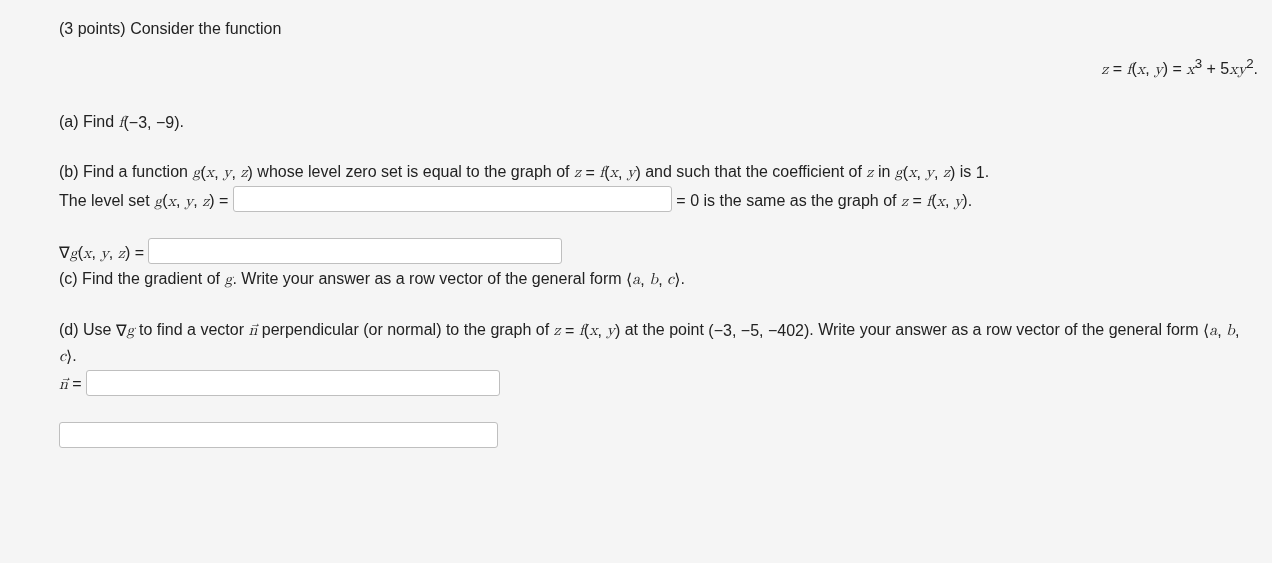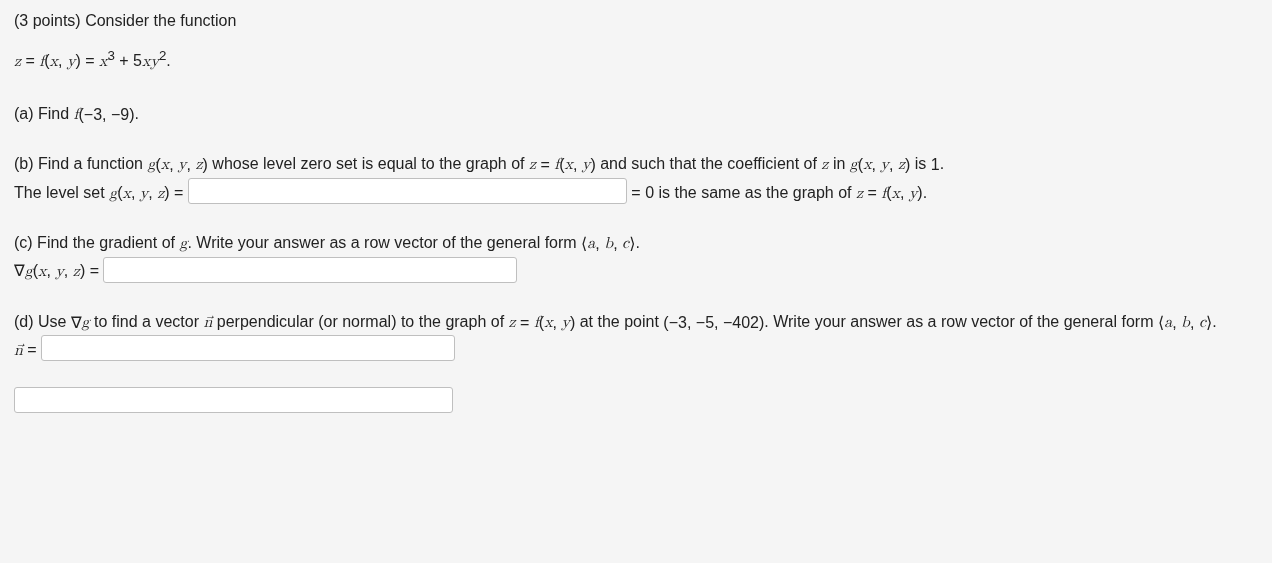--- a/index.html
+++ b/index.html
@@ -5,32 +5,33 @@
   html, body {
     margin: 0;
     padding: 0;
     width: 1272px;
     background: #f5f5f5;
     font-family: Arial, Helvetica, sans-serif;
     font-size: 16px;
     color: #222;
   }
   .page {
-    padding: 8px 14px;
+    padding: 16px 14px;
     box-sizing: border-box;
+    margin-left: 45px;
   }
   .section {
     margin-bottom: 24px;
     line-height: 1.6;
   }
   .intro {
     margin-bottom: 6px;
   }
   .eqline {
-    text-align: left;
+    text-align: right;
     margin: 14px 0 30px 0;
   }
   .math {
     font-family: "Cambria Math", "Latin Modern Math", Georgia, serif;
     font-style: italic;
   }
   .rm {
     font-style: normal;
   }
   input.ans {
@@ -67,25 +68,25 @@
 <div class="section">
   <div class="row">(b) Find a function <span class="math">g</span><span class="rm">(</span><span class="math">x</span><span class="rm">,</span> <span class="math">y</span><span class="rm">,</span> <span class="math">z</span><span class="rm">)</span> whose level zero set is equal to the graph of <span class="math">z</span> <span class="rm">=</span> <span class="math">f</span><span class="rm">(</span><span class="math">x</span><span class="rm">,</span> <span class="math">y</span><span class="rm">)</span> and such that the coefficient of <span class="math">z</span> in <span class="math">g</span><span class="rm">(</span><span class="math">x</span><span class="rm">,</span> <span class="math">y</span><span class="rm">,</span> <span class="math">z</span><span class="rm">)</span> is <span class="rm">1</span>.</div>
   <div class="row">
     <span>The level set <span class="math">g</span><span class="rm">(</span><span class="math">x</span><span class="rm">,</span> <span class="math">y</span><span class="rm">,</span> <span class="math">z</span><span class="rm">) =</span></span>
     <input class="ans w-lg" type="text" style="">
     <span><span class="rm">= 0</span> is the same as the graph of <span class="math">z</span> <span class="rm">=</span> <span class="math">f</span><span class="rm">(</span><span class="math">x</span><span class="rm">,</span> <span class="math">y</span><span class="rm">)</span>.</span>
   </div>
 </div>
 
 <div class="section">
-  <div class="row">(c) Find the gradient of <span class="math">g</span>. Write your answer as a row vector of the general form <span class="rm">⟨</span><span class="math">a</span><span class="rm">,</span> <span class="math">b</span><span class="rm">,</span> <span class="math">c</span><span class="rm">⟩</span>.</div>
   <div class="row">
     <span><span class="rm">∇</span><span class="math">g</span><span class="rm">(</span><span class="math">x</span><span class="rm">,</span> <span class="math">y</span><span class="rm">,</span> <span class="math">z</span><span class="rm">) =</span></span>
     <input class="ans w-md" type="text" style="">
   </div>
+  <div class="row">(c) Find the gradient of <span class="math">g</span>. Write your answer as a row vector of the general form <span class="rm">⟨</span><span class="math">a</span><span class="rm">,</span> <span class="math">b</span><span class="rm">,</span> <span class="math">c</span><span class="rm">⟩</span>.</div>
 </div>
 
 <div class="section">
   <div class="row">(d) Use <span class="rm">∇</span><span class="math">g</span> to find a vector <span class="math">n⃗</span> perpendicular (or normal) to the graph of <span class="math">z</span> <span class="rm">=</span> <span class="math">f</span><span class="rm">(</span><span class="math">x</span><span class="rm">,</span> <span class="math">y</span><span class="rm">)</span> at the point <span class="rm">(−3, −5, −402)</span>. Write your answer as a row vector of the general form <span class="rm">⟨</span><span class="math">a</span><span class="rm">,</span> <span class="math">b</span><span class="rm">,</span> <span class="math">c</span><span class="rm">⟩</span>.</div>
   <div class="row">
     <span><span class="math">n⃗</span> <span class="rm">=</span></span>
     <input class="ans w-md" type="text" style="">
   </div>
 </div>
 

